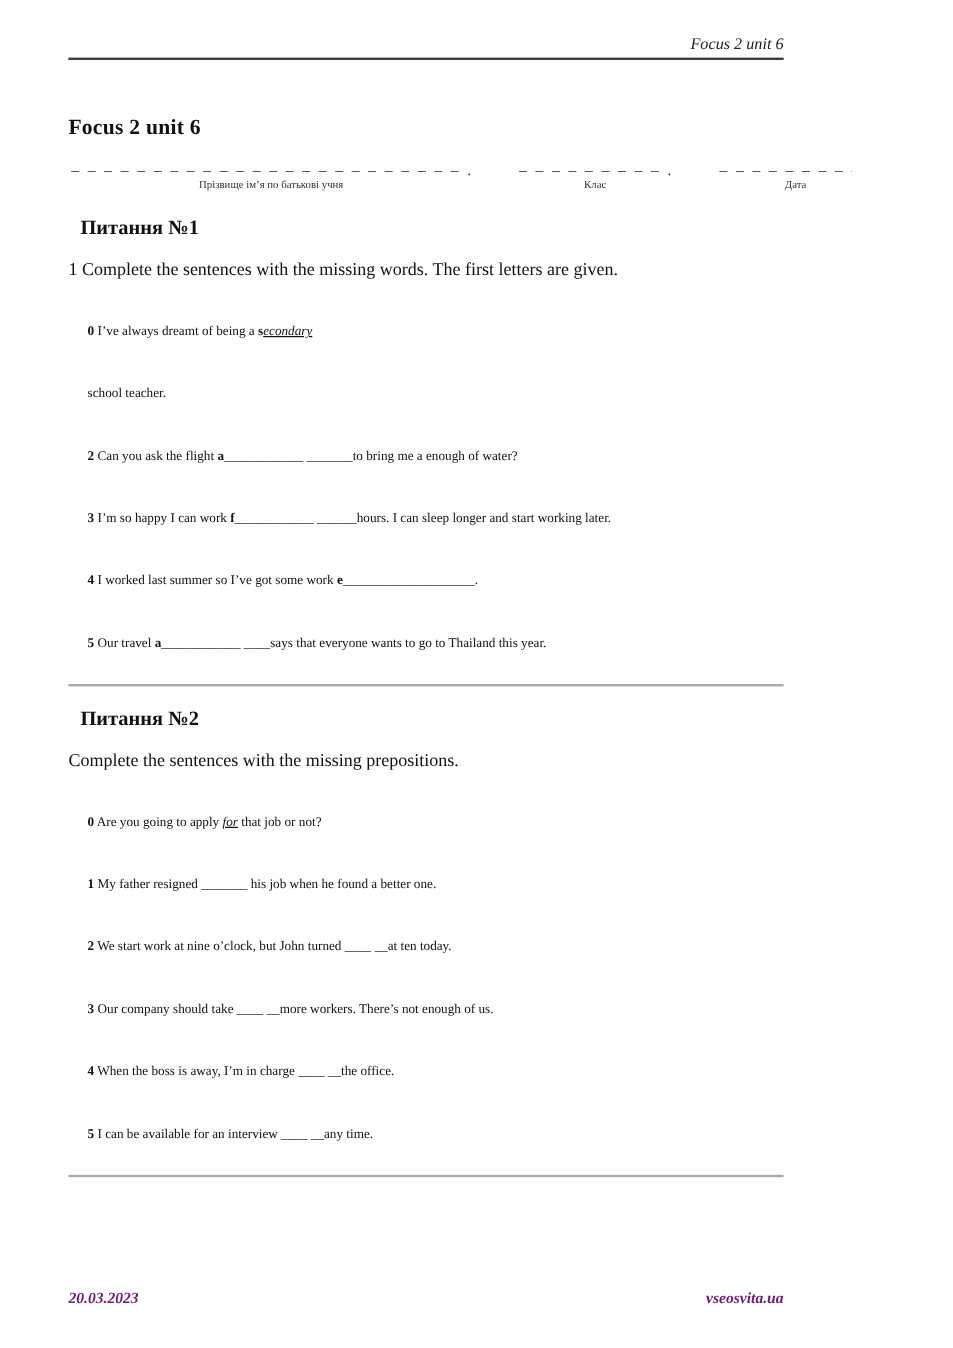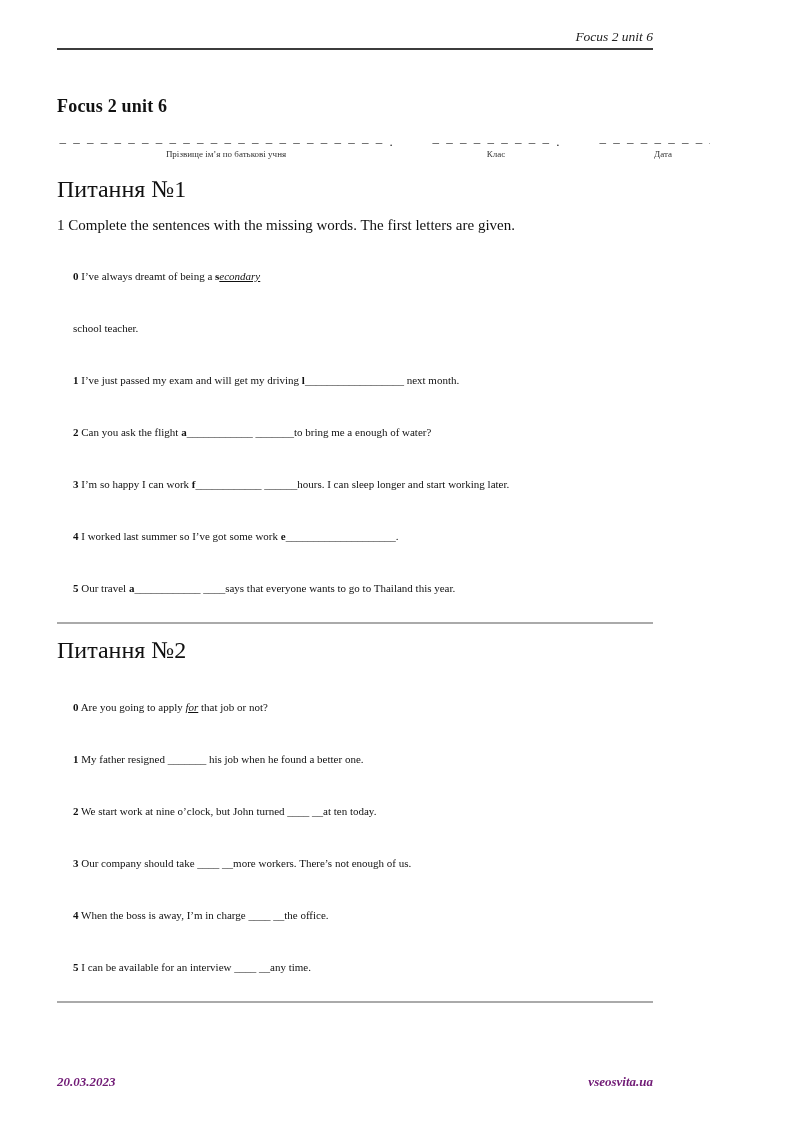--- a/index.html
+++ b/index.html
@@ -48,23 +48,23 @@
     color: #1a1a1a;
   }
   .field-label {
     font-size: 9px;
     color: #333;
     margin-top: 1px;
     line-height: 11px;
   }
 
   .q-heading {
-    margin: 15px 0 0 0;
-    font-size: 24px;
-    font-weight: normal;
+    margin: 15px 0 0 10px;
+    font-size: 17px;
+    font-weight: bold;
     line-height: 29px;
   }
   .q-instruction {
     margin-top: 12px;
     font-size: 15px;
     font-weight: normal;
     line-height: 18px;
   }
   .q-body { margin-top: 24px; }
   .q-body p {
@@ -125,31 +125,31 @@
         <div class="field-label">Дата</div>
       </div>
     </div>
 
     <div class="section">
       <div class="q-heading">Питання №1</div>
       <div class="q-instruction">1 Complete the sentences with the missing words. The first letters are given.</div>
       <div class="q-body">
           <p><span class="seg-b">0</span><span class="seg-n"> I’ve always dreamt of being a </span><span class="seg-b">s</span><span class="seg-a">econdary</span></p>
           <p><span class="seg-n">school teacher.</span></p>
-          <p><span class="seg-b">1</span><span class="seg-n"> I’ve just passed my exam and will get my driving </span><span class="seg-b">l</span><span class="seg-n">__________________ next month.</span></p>
           <p><span class="seg-b">2</span><span class="seg-n"> Can you ask the flight </span><span class="seg-b">a</span><span class="seg-n">____________ _______to bring me a enough of water?</span></p>
           <p><span class="seg-b">3</span><span class="seg-n"> I’m so happy I can work </span><span class="seg-b">f</span><span class="seg-n">____________ ______hours. I can sleep longer and start working later.</span></p>
           <p><span class="seg-b">4</span><span class="seg-n"> I worked last summer so I’ve got some work </span><span class="seg-b">e</span><span class="seg-n">____________________.</span></p>
           <p><span class="seg-b">5</span><span class="seg-n"> Our travel </span><span class="seg-b">a</span><span class="seg-n">____________ ____says that everyone wants to go to Thailand this year.</span></p>
         </div>
       <div class="section-rule"></div>
     </div>
 
     <div class="section">
       <div class="q-heading">Питання №2</div>
+      <div class="q-instruction">Complete the sentences with the missing prepositions.</div>
       <div class="q-body">
           <p><span class="seg-b">0</span><span class="seg-n"> Are you going to apply </span><span class="seg-a">for</span><span class="seg-n"> that job or not?</span></p>
           <p><span class="seg-b">1</span><span class="seg-n"> My father resigned _______ his job when he found a better one.</span></p>
           <p><span class="seg-b">2</span><span class="seg-n"> We start work at nine o’clock, but John turned ____ __at ten today.</span></p>
           <p><span class="seg-b">3</span><span class="seg-n"> Our company should take ____ __more workers. There’s not enough of us.</span></p>
           <p><span class="seg-b">4</span><span class="seg-n"> When the boss is away, I’m in charge ____ __the office.</span></p>
           <p><span class="seg-b">5</span><span class="seg-n"> I can be available for an interview ____ __any time.</span></p>
         </div>
       <div class="section-rule"></div>
     </div>

